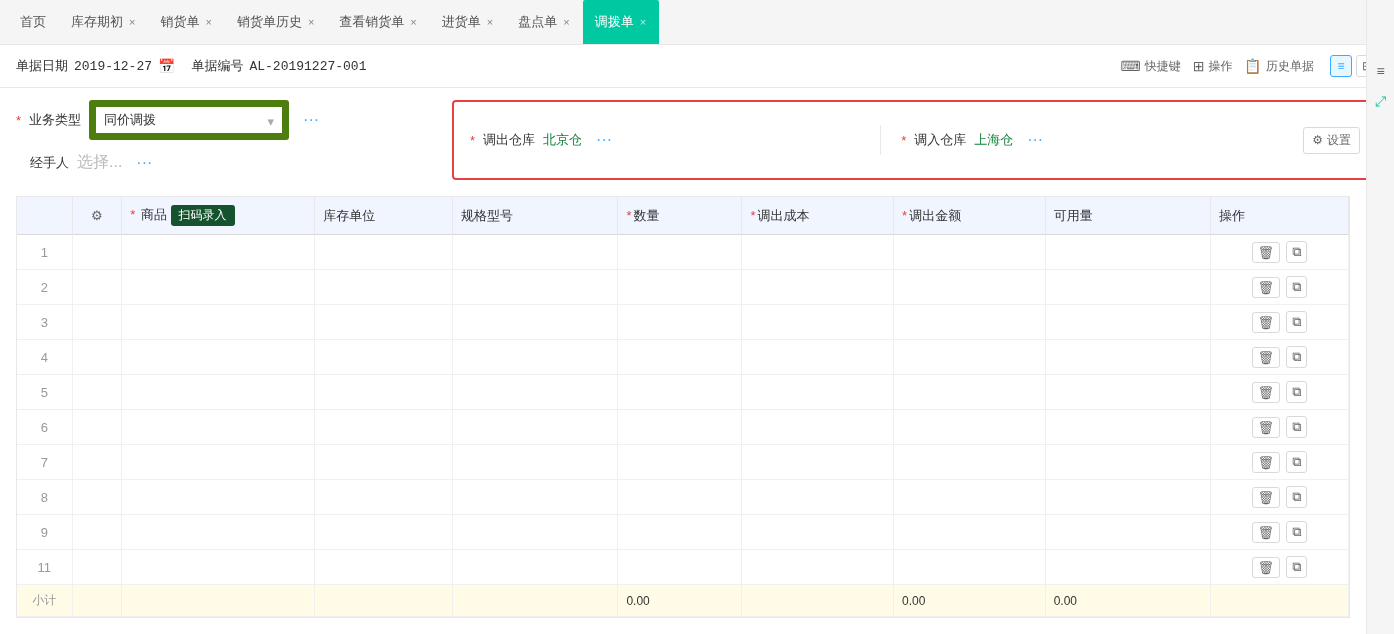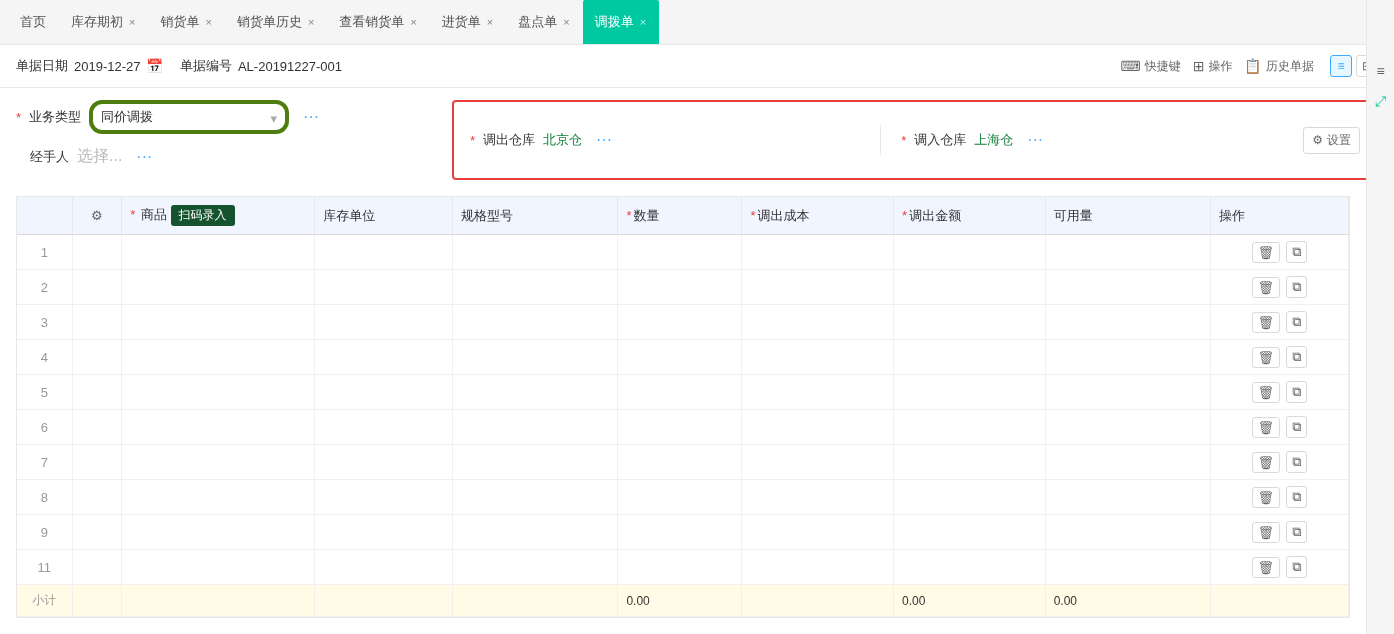--- a/index.html
+++ b/index.html
@@ -44,21 +44,21 @@
       padding: 0 8px;
     }
 
     
     .form-header {
       display: flex; align-items: center;
       padding: 10px 16px;
       border-bottom: 1px solid #e8e8e8;
       gap: 24px;
     }
-    .form-header-left { display: flex; align-items: center; gap: 16px; flex: 1; }
+    .form-header-left { display: flex; align-items: center; gap: 16px; flex: 1; font-family: Liberation Mono, monospace; }
     .form-header-right { display: flex; align-items: center; gap: 12px; }
     .header-field { display: flex; align-items: center; gap: 6px; }
     .header-label { color: #333; font-size: 13px; }
     .header-value { color: #333; font-size: 13px; }
     .date-icon {
       color: #aaa; cursor: pointer; font-size: 14px;
     }
     .header-btn {
       display: flex; align-items: center; gap: 4px;
       color: #666; cursor: pointer; font-size: 12px;
@@ -93,21 +93,21 @@
       gap: 0;
       min-height: 80px;
       position: relative;
     }
 
     .field-group { display: flex; align-items: center; gap: 8px; }
     .required-star { color: #e84040; }
     .field-label { color: #333; }
     .field-select {
       display: flex; align-items: flex-end; gap: 4px;
-      border: 4px solid #4d7c0f; border-radius: 13px;
+      border: 7px solid #4d7c0f; border-radius: 3px;
       padding: 4px 8px; background: #fff;
       cursor: pointer; min-width: 160px;
     }
     .field-select .dropdown-arrow { color: #aaa; margin-left: auto; }
     .field-text { color: #333; }
     .field-more {
       color: #40a9ff; cursor: pointer; font-size: 16px; margin-left: 6px;
     }
 
     

